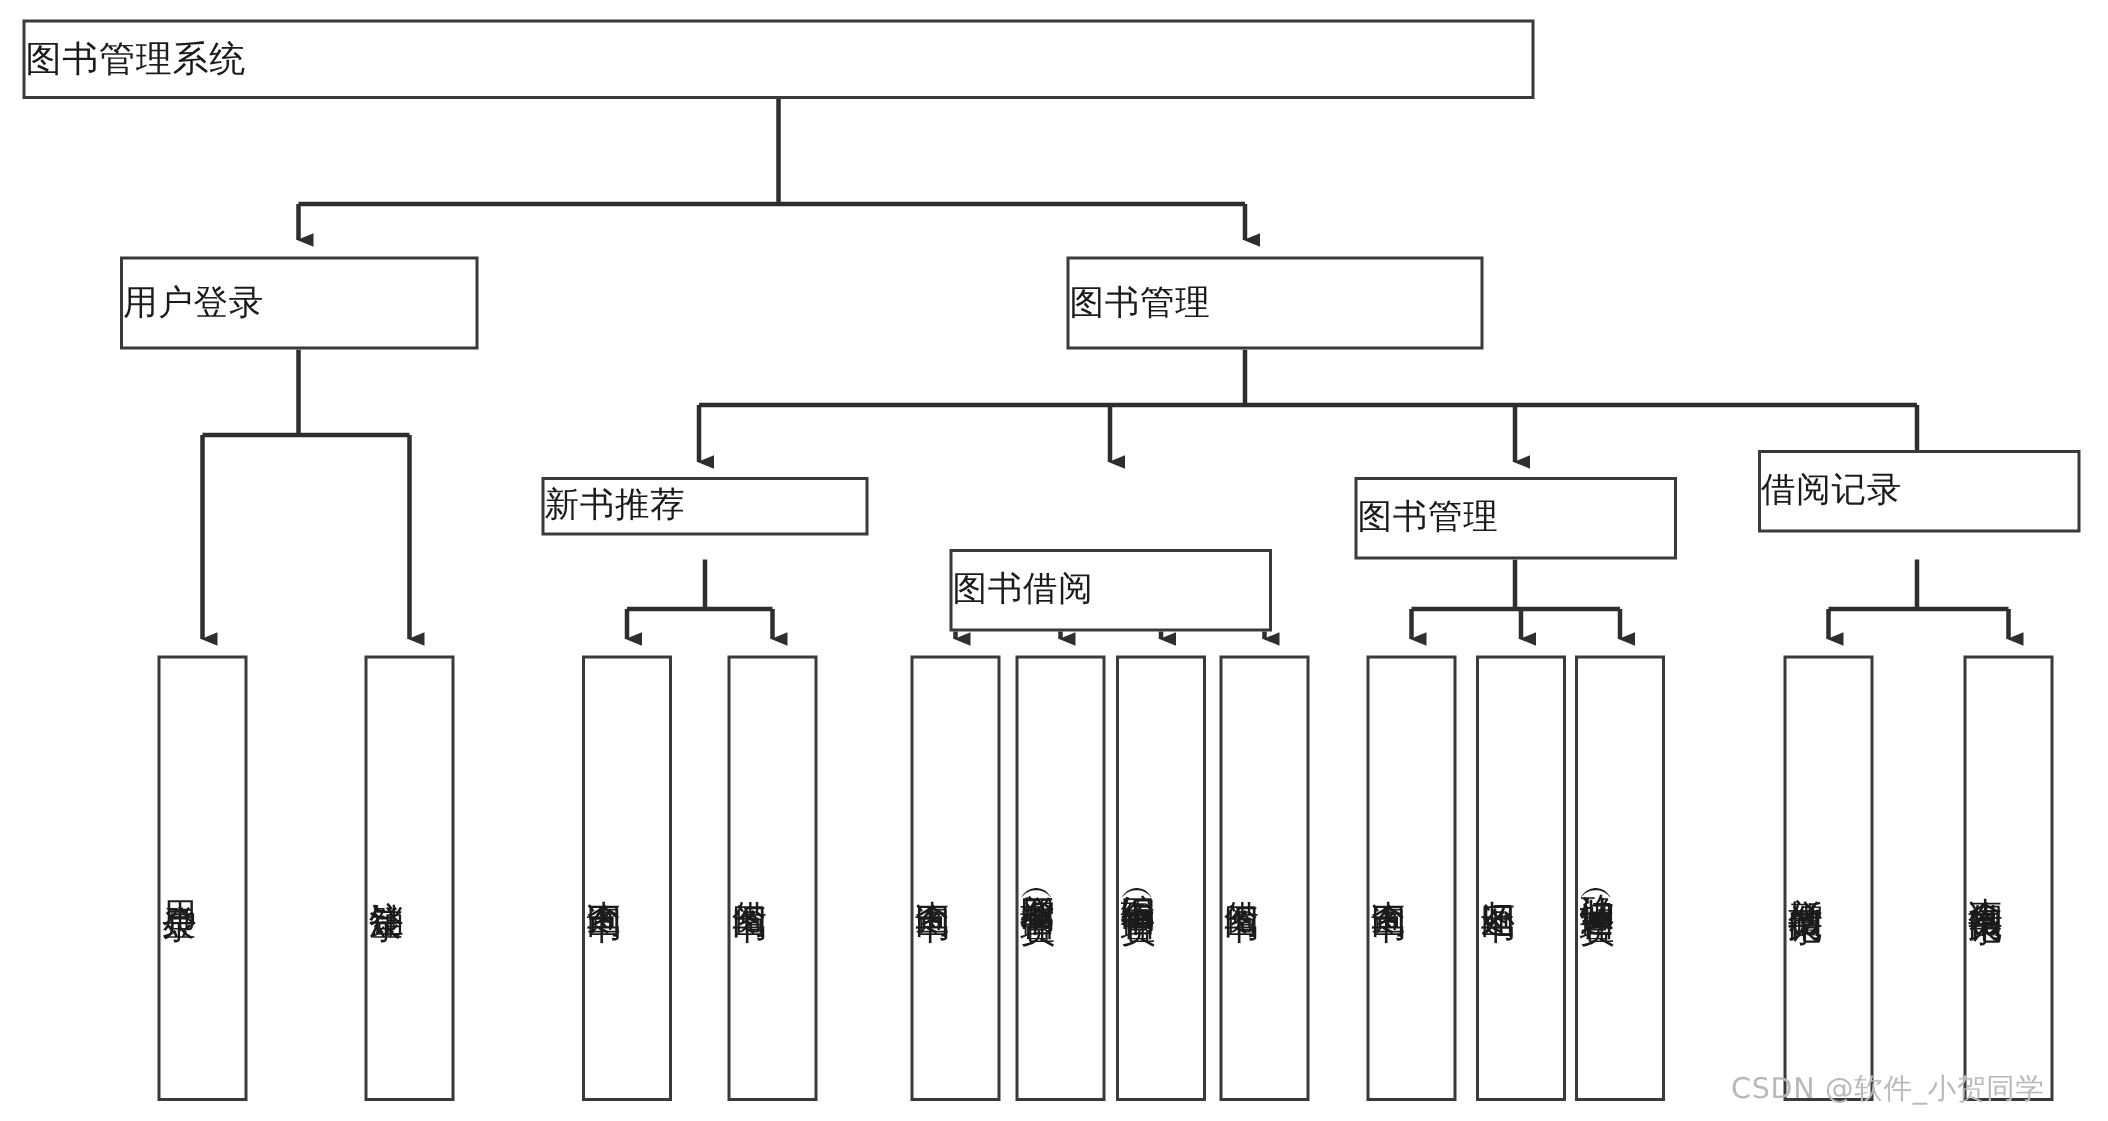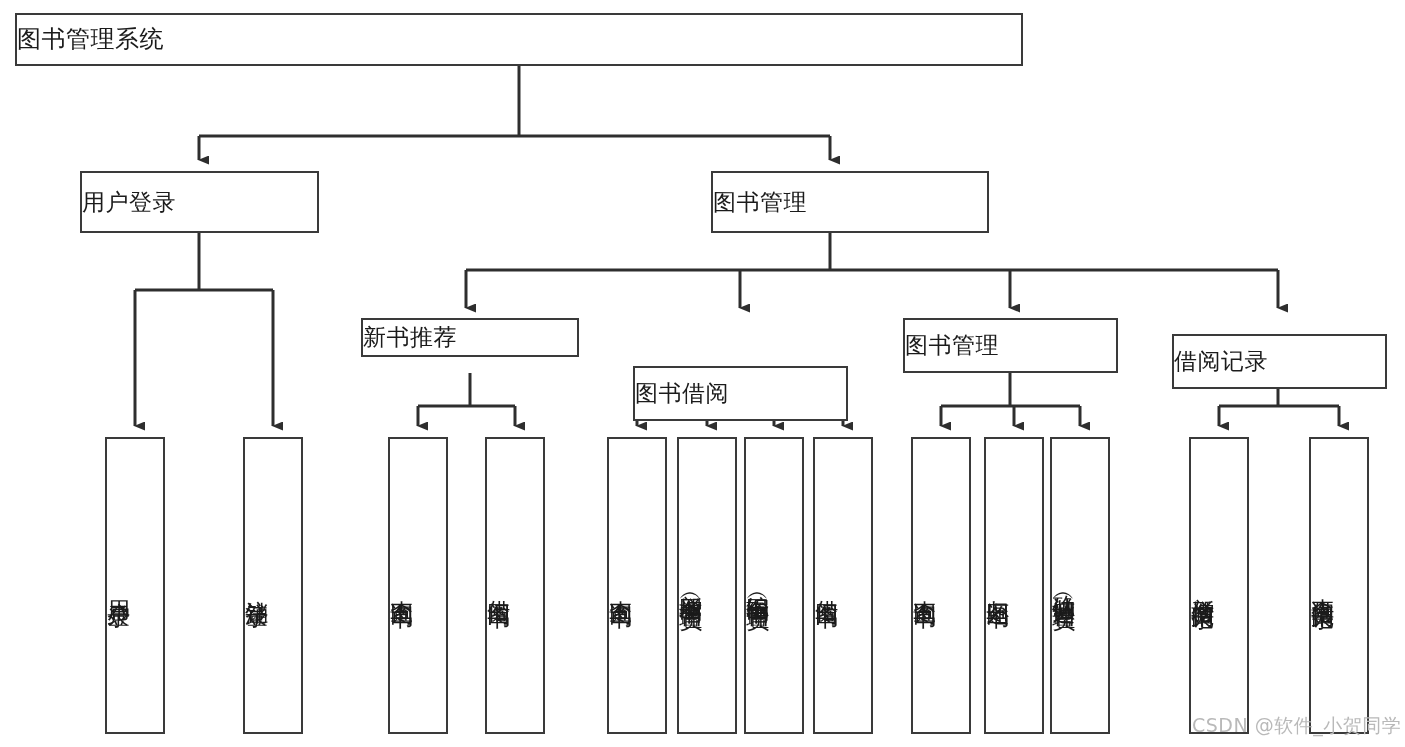--- a/index.html
+++ b/index.html
@@ -130,21 +130,21 @@
 
   <div class="nodebox" style="left:361px; top:318px; width:218px; height:39px;">
     <span class="label h-label">新书推荐</span>
   </div>
   <div class="nodebox" style="left:633px; top:318px; width:215px; height:55px;margin-top:48px;">
     <span class="label h-label">图书借阅</span>
   </div>
   <div class="nodebox" style="left:903px; top:318px; width:215px; height:55px;">
     <span class="label h-label">图书管理</span>
   </div>
-  <div class="nodebox" style="left:1172px; top:334px; width:215px; height:55px;">
+  <div class="nodebox" style="left:1172px; top:300px; width:215px; height:55px;">
     <span class="label h-label">借阅记录</span>
   </div>
 
   <div class="nodebox" style="left:105px; top:437px; width:60px; height:297px;">
     <span class="label v-label">用户登录</span>
   </div>
   <div class="nodebox" style="left:243px; top:437px; width:60px; height:297px;">
     <span class="label v-label">注销登录</span>
   </div>
   <div class="nodebox" style="left:388px; top:437px; width:60px; height:297px;">
@@ -174,15 +174,15 @@
   <div class="nodebox" style="left:1050px; top:437px; width:60px; height:297px;">
     <span class="label v-label">确认归还（管理员）</span>
   </div>
   <div class="nodebox" style="left:1189px; top:437px; width:60px; height:297px;">
     <span class="label v-label">新增借阅记录</span>
   </div>
   <div class="nodebox" style="left:1309px; top:437px; width:60px; height:297px;">
     <span class="label v-label">查询借阅记录</span>
   </div>
 
-  <div class="watermark" style="left:1192px; top:713px;">CSDN @软件_小贺同学</div>
+  <div class="watermark" style="left:1154px; top:713px;">CSDN @软件_小贺同学</div>
 
 </div>
 
 </body></html>

